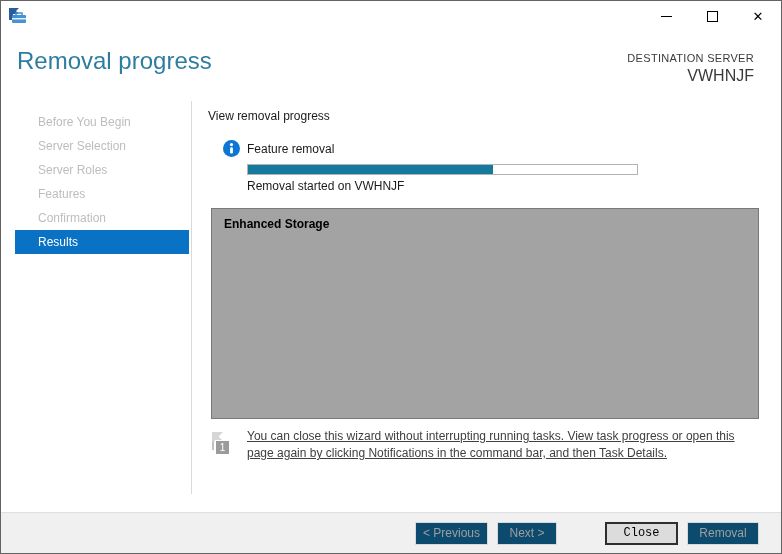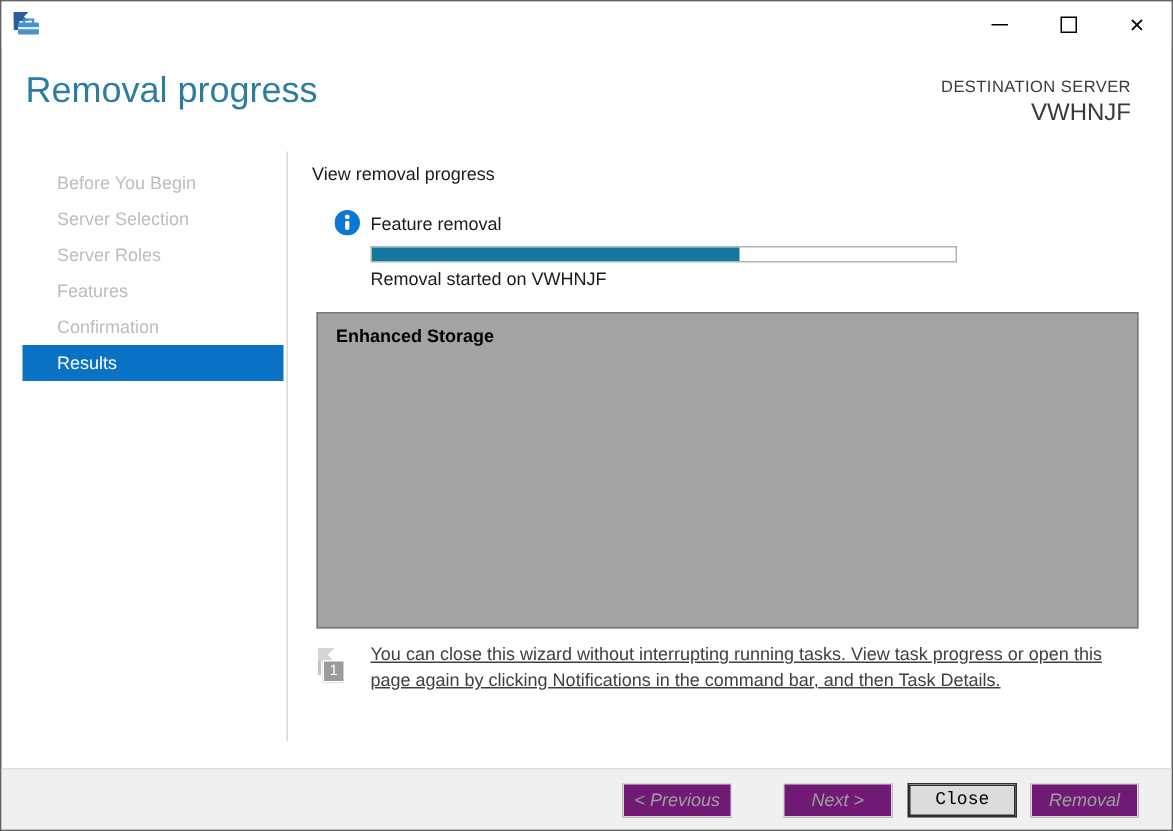--- a/index.html
+++ b/index.html
@@ -40,24 +40,24 @@
 
   .note-icon{position:absolute;left:16px;top:330px;width:24px;height:26px;}
   .note-pole{position:absolute;left:3px;top:1px;width:2px;height:18px;background:#c2c2c2;}
   .note-flag{position:absolute;left:3px;top:1px;width:11px;height:9px;background:#d6d6d6;clip-path:polygon(0 0,100% 0,60% 50%,100% 100%,0 100%);}
   .note-badge{position:absolute;left:6px;top:9px;width:13px;height:13px;background:#9b9b9b;border:1px solid #fff;color:#fff;font-size:10px;line-height:13px;text-align:center;}
   .note-text{position:absolute;left:54px;top:327px;width:506px;font-size:12px;line-height:17px;color:#404040;text-decoration:underline;}
 
   
   .footer{position:absolute;left:0;right:0;bottom:0;height:41px;background:#f0f0f0;border-top:1px solid #dfdfdf;box-sizing:border-box;}
   .btn{position:absolute;top:9px;height:23px;font-size:12px;box-sizing:border-box;text-align:center;line-height:20px;font-family:"Liberation Sans",sans-serif;}
-  .btn.disabled{background:#701a75;border:1px solid #d9d9d9;color:#9f9f9f;font-style:italic;}
+  .btn.disabled{background:#0c4a6e;border:1px solid #d9d9d9;color:#9f9f9f;}
   .btn.default{background:#dcdcdc;border:1px solid #2e2e2e;box-shadow:inset 0 0 0 1px #2e2e2e;color:#000;}
   .btn-previous{left:414px;width:73px;}
-  .btn-next{left:496px;width:73px;margin-left:25px;}
+  .btn-next{left:496px;width:60px;}
   .btn-close{left:604px;width:73px;font-family:Liberation Mono, monospace;}
   .btn-cancel{left:686px;width:72px;}
 </style>
 </head>
 <body>
 
 <div class="window">
 
   <div class="titlebar">
     <svg class="app-icon" viewBox="0 0 17 16">

